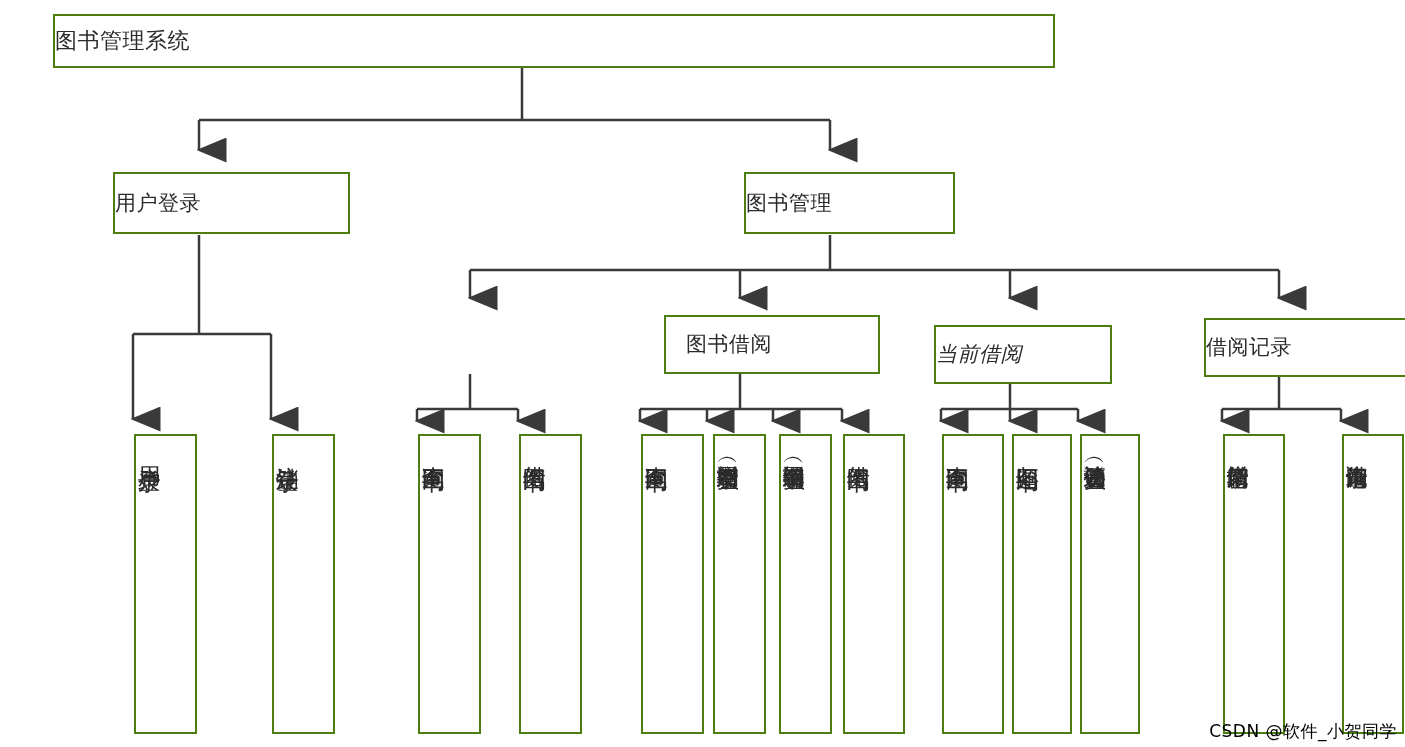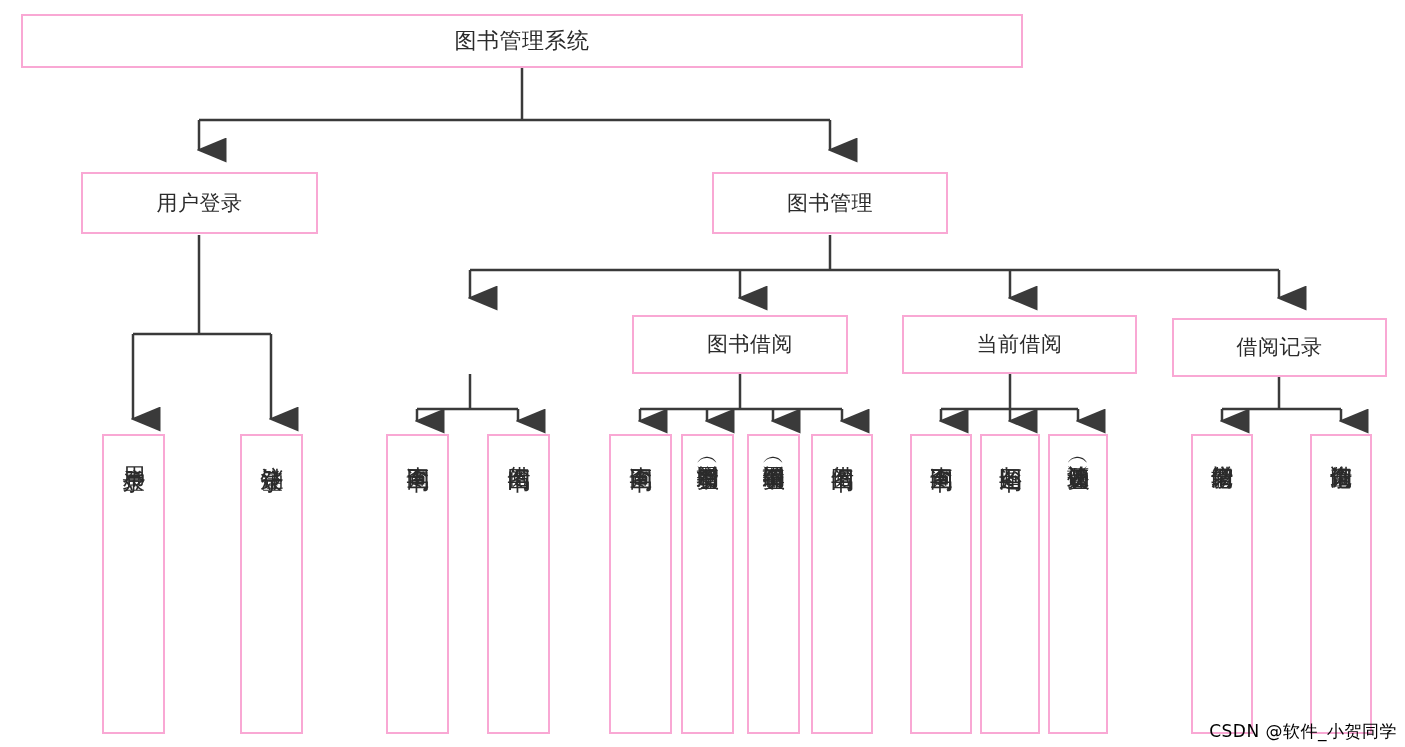--- a/index.html
+++ b/index.html
@@ -23,26 +23,27 @@
     left: 0;
     top: 0;
     width: 1405px;
     height: 747px;
     pointer-events: none;
   }
   .node {
     position: absolute;
     box-sizing: border-box;
     background: #ffffff;
-    border: 2px solid #f9a8d4;
+    border: 2px solid #4d7c0f;
     display: flex;
     align-items: center;
-    justify-content: center;
+    justify-content: flex-start;
     color: #2b2b2b;
     z-index: 2;
+    margin-left: 32px;
   }
   .node-label {
     display: block;
     text-align: center;
     line-height: 1.0;
     color: #2b2b2b;
   }
   
   .node.h .node-label {
     font-size: 21px;
@@ -135,28 +136,28 @@
     </g>
   </svg>
 
   <div class="node h root" style="left:21px; top:14px; width:1002px; height:54px;">
     <span class="node-label">图书管理系统</span>
   </div>
 
   <div class="node h" style="left:81px; top:172px; width:237px; height:62px;">
     <span class="node-label">用户登录</span>
   </div>
-  <div class="node h" style="left:712px; top:172px; width:236px; height:62px;">
+  <div class="node h" style="left:712px; top:172px; width:211px; height:62px;">
     <span class="node-label">图书管理</span>
   </div>
 
   <div class="node h" style="left:632px; top:315px; width:216px; height:59px;padding-left:20px;">
     <span class="node-label">图书借阅</span>
   </div>
-  <div class="node h" style="left:902px; top:315px; width:235px; height:59px;">
+  <div class="node h" style="left:902px; top:325px; width:178px; height:59px;font-style:italic;">
     <span class="node-label">当前借阅</span>
   </div>
   <div class="node h" style="left:1172px; top:318px; width:215px; height:59px;">
     <span class="node-label">借阅记录</span>
   </div>
 
   <div class="node v" style="left:102px; top:434px; width:63px; height:300px;">
     <span class="node-label">用户登录</span>
   </div>
   <div class="node v" style="left:240px; top:434px; width:63px; height:300px;">

